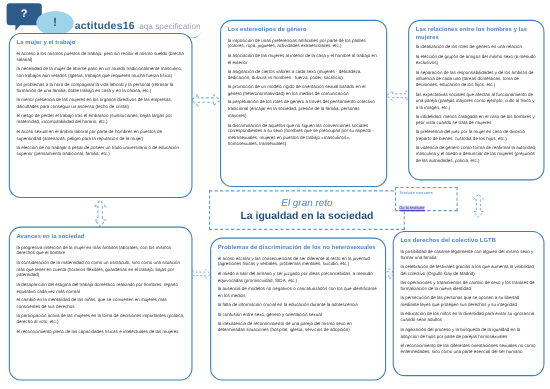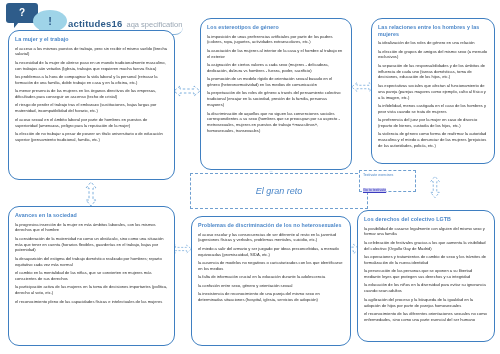--- a/index.html
+++ b/index.html
@@ -228,20 +228,21 @@
       <li>las operaciones y tratamientos de cambio de sexo y los trámites de formalización de la nueva identidad</li>
       <li>la persecución de las personas que se oponen a su libertad mediante leyes que protegen sus derechos y su integridad</li>
       <li>la educación de los niños en la diversidad para evitar su ignorancia cuando sean adultos</li>
       <li>la agilización del proceso y la búsqueda de la igualdad en la adopción de hijos por parte de parejas homosexuales</li>
       <li>el reconocimiento de las diferentes orientaciones sexuales no como enfermedades, sino como una parte esencial del ser humano</li>
     </ul>
   </div>
 
   <div class="centre">
     <div class="c1">El gran reto</div>
+    <div class="c2">La igualdad en la sociedad</div>
   </div>
 
   <div class="textivate">
     <div class="tv-title">Textivate exercises</div>
     <a class="tv-link" href="#">Go to textivate</a>
   </div>
 
 </div>
 
 </body></html>

